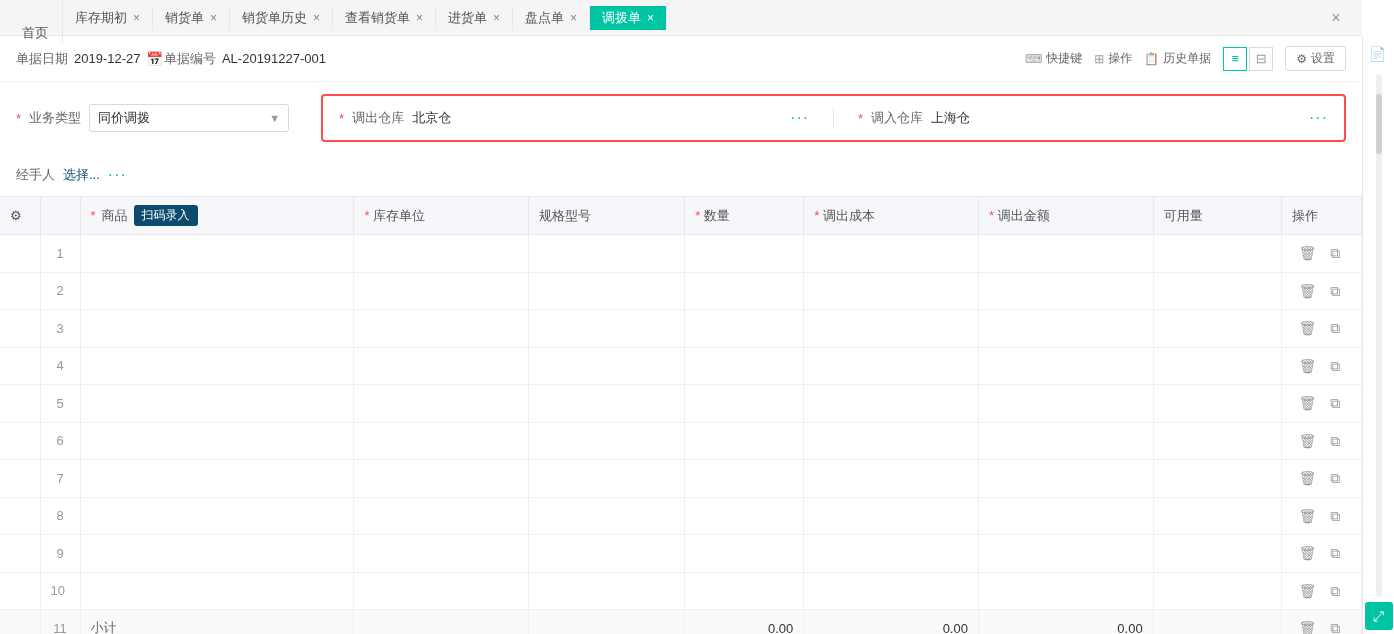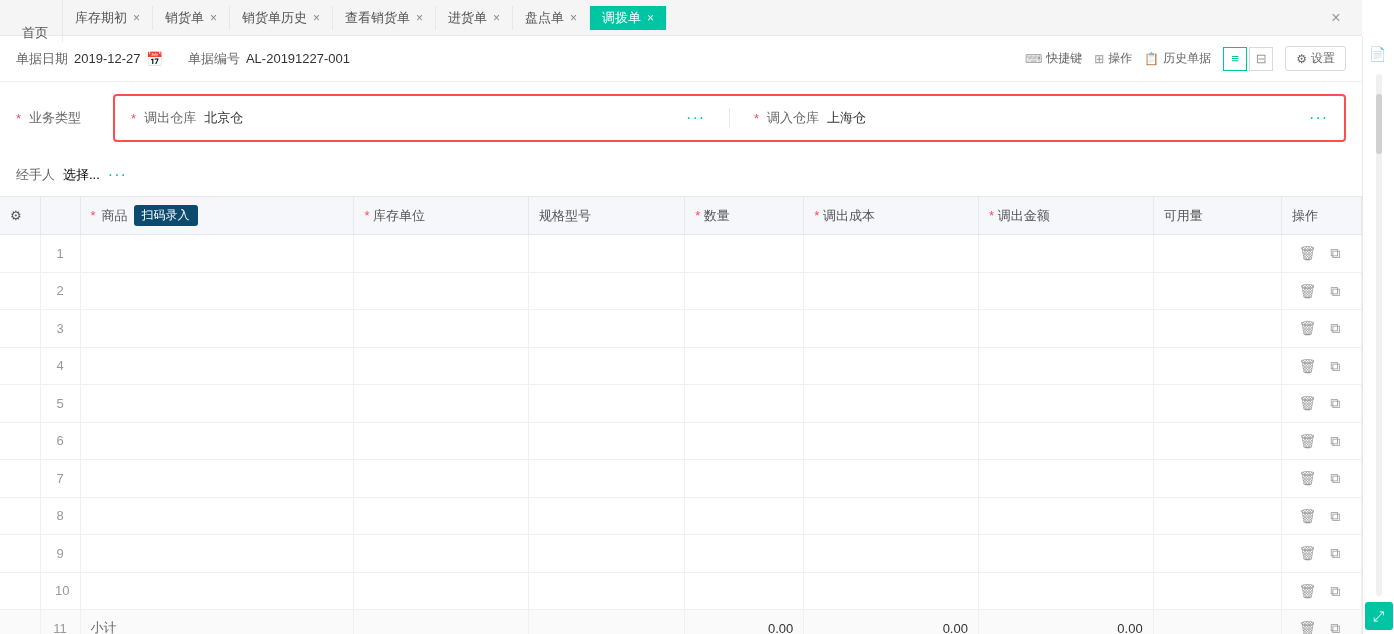--- a/index.html
+++ b/index.html
@@ -23,21 +23,21 @@
     }
     .tab-item.active .tab-close { opacity: 1; }
     .tab-home { padding: 0 14px; height: 48px; display: flex; align-items: flex-end; cursor: pointer; color: #555; border-right: 1px solid #e8e8e8; }
     .window-close { margin-left: auto; width: 36px; height: 36px; display: flex; align-items: center; justify-content: center; cursor: pointer; font-size: 16px; color: #999; }
 
     
     .form-header {
       display: flex; align-items: center; padding: 10px 16px; border-bottom: 1px solid #f0f0f0;
       background: #fff;
     }
-    .form-header-left { display: flex; align-items: center; gap: 24px; flex: 1; }
+    .form-header-left { display: flex; align-items: center; gap: 0; flex: 1; }
     .form-field { display: flex; align-items: center; gap: 6px; }
     .form-label { color: #666; }
     .form-value { color: #333; font-weight: 500; }
     .calendar-icon { color: #00c5a3; cursor: pointer; font-size: 14px; }
     .form-header-right { display: flex; align-items: center; gap: 12px; }
     .header-action { display: flex; align-items: center; gap: 4px; color: #666; cursor: pointer; font-size: 12px; }
     .header-action .icon { color: #999; }
     .settings-btn {
       background: #fff; border: 1px solid #d9d9d9; border-radius: 3px;
       padding: 3px 10px; cursor: pointer; display: flex; align-items: center; gap: 4px;
@@ -66,21 +66,21 @@
     .warehouse-box {
       border: 2px solid #ff4d4f; border-radius: 4px; padding: 12px 16px;
       display: flex; align-items: center; gap: 24px; flex: 1; margin-left: 16px;
     }
     .warehouse-field { display: flex; align-items: center; gap: 8px; flex: 1; }
     .warehouse-value { color: #333; font-weight: 500; flex: 1; font-family: Liberation Serif, serif; }
     .warehouse-divider { width: 1px; height: 20px; background: #e8e8e8; }
 
     
     .person-row { display: flex; align-items: center; gap: 8px; padding: 0 16px 12px; }
-    .person-placeholder { color: #000000; }
+    .person-placeholder { color: #0c4a6e; }
 
     
     .table-container { overflow: auto; border-top: 1px solid #e8e8e8; }
     .data-table { width: 100%; border-collapse: collapse; }
     .data-table th {
       background: #f5f7fa; padding: 8px 10px; text-align: left;
       border-bottom: 1px solid #e8e8e8; border-right: 1px solid #e8e8e8;
       font-weight: 500; color: #555; font-size: 13px; white-space: nowrap;
     }
     .data-table td {
@@ -193,20 +193,24 @@
       </div>
     </div>
   </div>
 
   <div class="form-body">
     <div class="form-row">
 
       <div class="field-group">
         <span class="required-star">*</span>
         <span class="form-label">业务类型</span>
+        <div class="select-field">
+          <span class="value">同价调拨</span>
+          <span class="arrow">▼</span>
+        </div>
       </div>
 
       <div class="warehouse-box">
         <div class="warehouse-field">
           <span class="required-star">*</span>
           <span class="form-label">调出仓库</span>
           <span class="warehouse-value">北京仓</span>
           <span class="more-btn">···</span>
         </div>
         <div class="warehouse-divider"></div>
@@ -398,21 +402,21 @@
         <td></td>
         <td></td>
         <td></td>
         <td style="text-align:center;">
           <span class="op-btn">🗑</span>
           <span class="op-btn">⧉</span>
         </td>
       </tr>
           <tr>
         <td class="td-num"></td>
-        <td class="td-num" style="text-align:right; color:#999;">10</td>
+        <td class="td-num" style="text-align:left; color:#999;">10</td>
         <td></td>
         <td></td>
         <td></td>
         <td></td>
         <td></td>
         <td></td>
         <td></td>
         <td style="text-align:center;">
           <span class="op-btn">🗑</span>
           <span class="op-btn">⧉</span>

